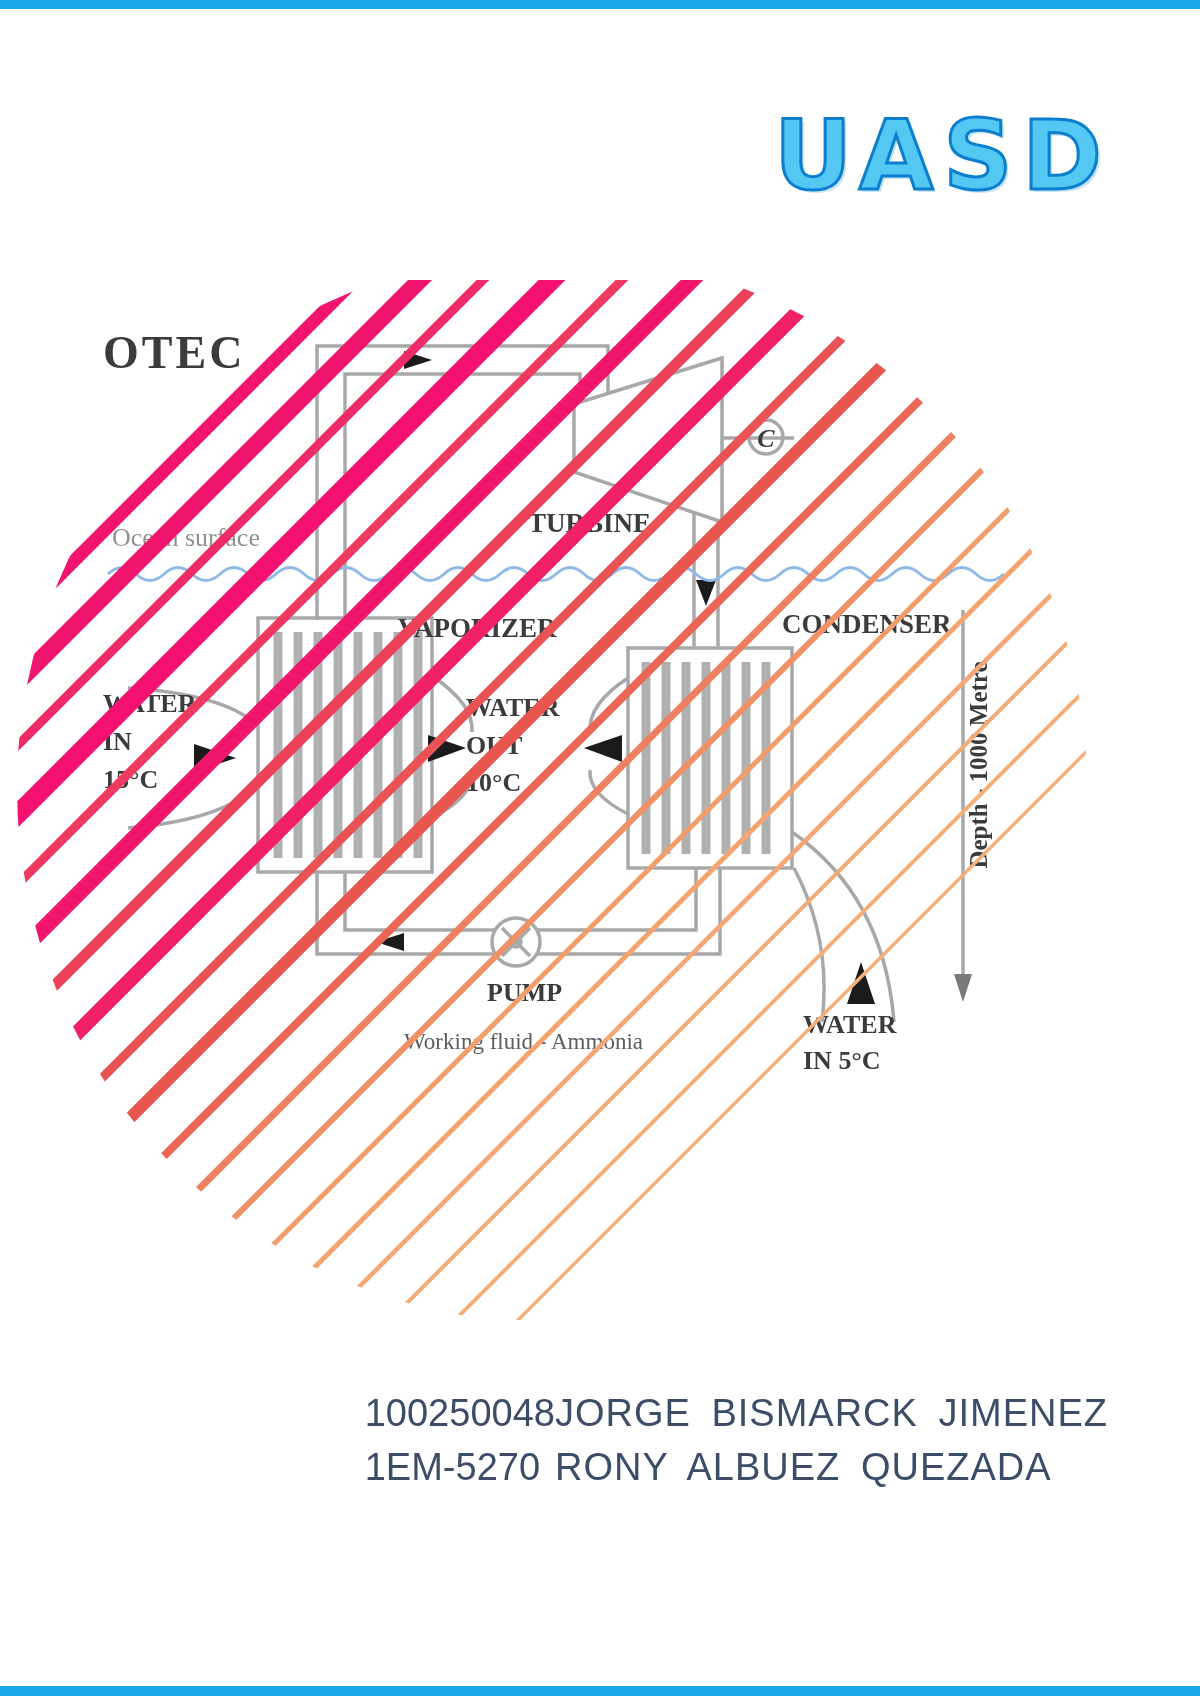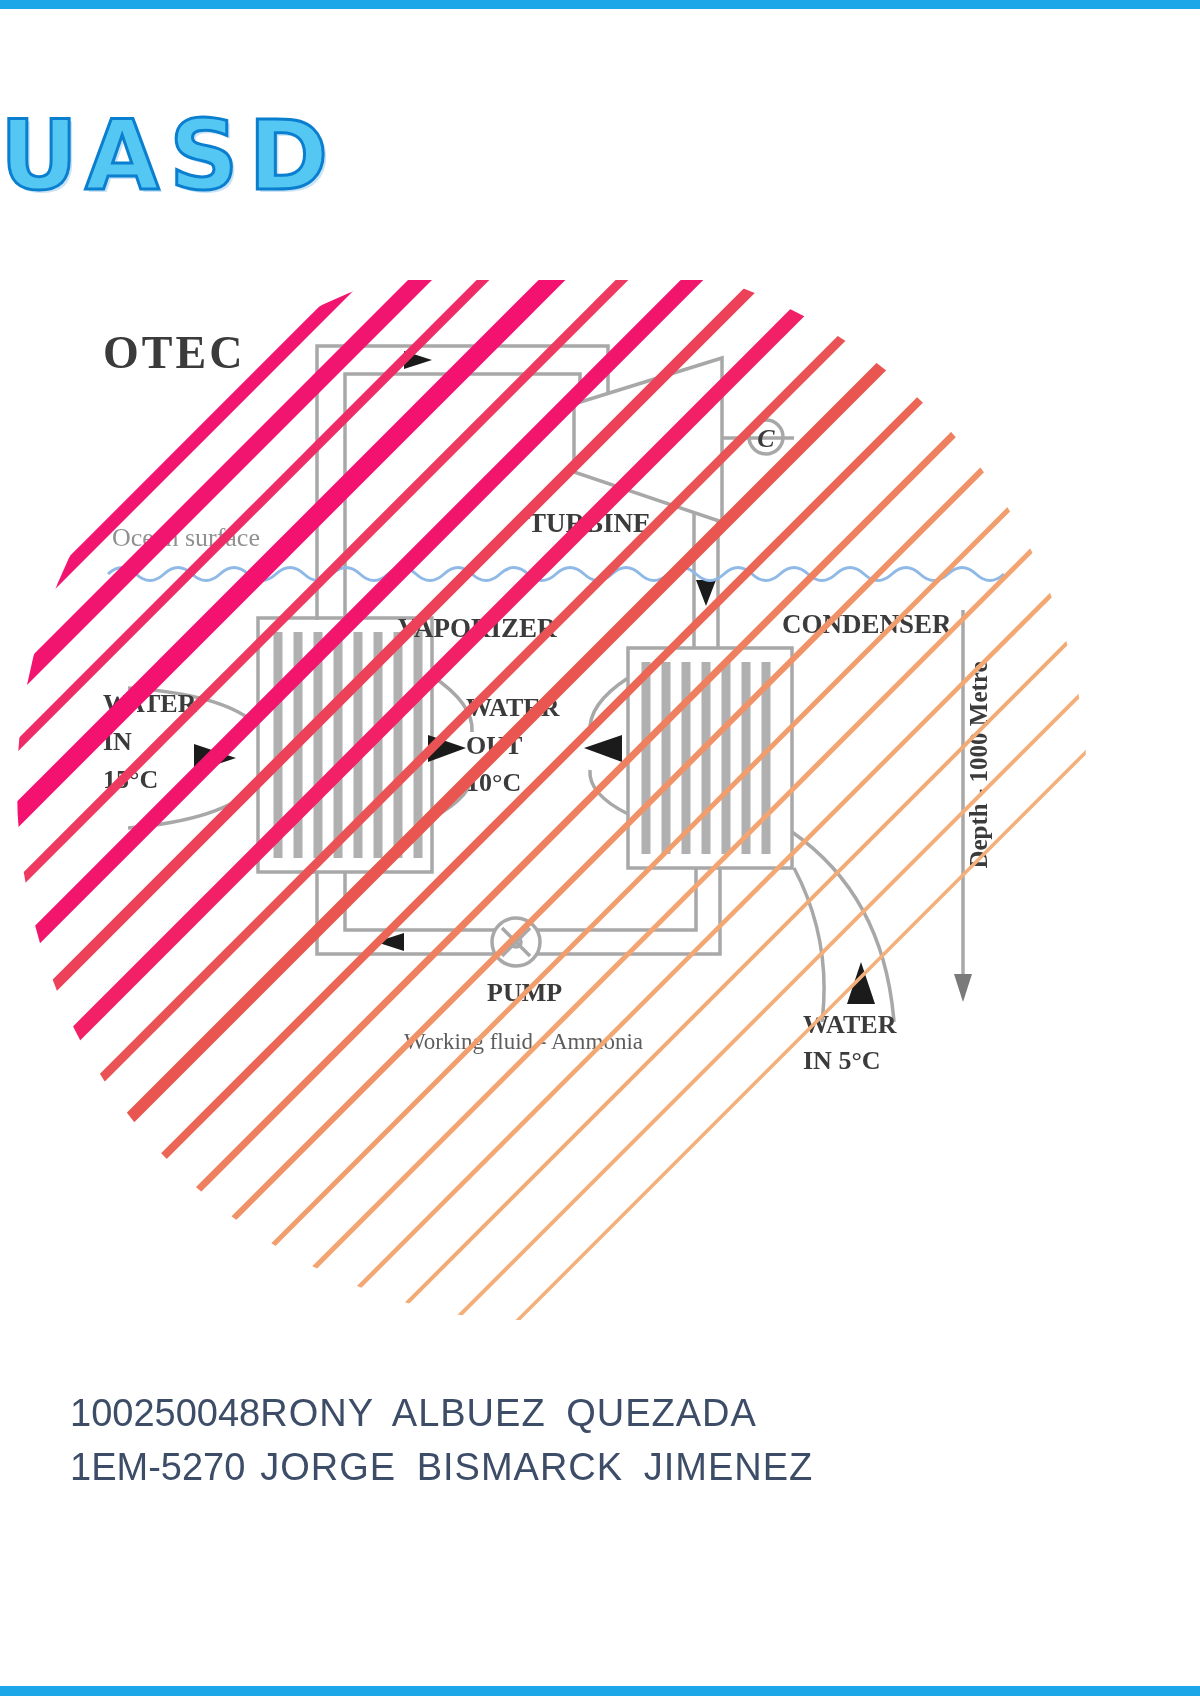--- a/index.html
+++ b/index.html
@@ -1,26 +1,26 @@
 <!DOCTYPE html>
 <html><head>
 <meta charset="utf-8">
 <style>
   html,body{margin:0;padding:0;background:#ffffff;}
   .page{position:relative;width:1200px;height:1696px;background:#ffffff;overflow:hidden;
         font-family:"Liberation Sans", sans-serif;}
   .bar{position:absolute;left:0;right:0;height:9px;}
   .bar-top{top:0;}
   .bar-bottom{bottom:0;height:10px;}
-  .logo{position:absolute;top:100px;left:0;width:1112px;text-align:left;
+  .logo{position:absolute;top:100px;left:0;width:1112px;text-align:right;
         font-family:"DejaVu Sans", sans-serif;font-weight:bold;font-size:96px;letter-spacing:10px;
         color:#55C7F3;-webkit-text-stroke:3px #0A7ECF;
         text-shadow:3px 3px 0 rgba(12,128,210,0.22);}
   .diagram{position:absolute;top:280px;left:0;}
-  .footer{position:absolute;top:1386px;left:70px;right:92px;display:flex;justify-content:flex-start;
+  .footer{position:absolute;top:1386px;left:70px;right:92px;display:flex;justify-content:flex-end;
           font-size:38px;color:#3D4D68;}
   .footer-col div{line-height:54px;white-space:nowrap;}
   .names div{word-spacing:9px;letter-spacing:1px;}
 </style>
 </head>
 <body>
 
 <div class="page">
 
   <div class="bar bar-top" style="background:#1CA7E9;"></div>
@@ -146,20 +146,20 @@
         <line x1="458" y1="1100" x2="1698" y2="-140" stroke="#F4B07C" stroke-width="3.5"></line>
       </g>
   </svg>
 
   <div class="footer">
     <div class="footer-col">
       <div>100250048</div>
       <div>1EM-5270</div>
     </div>
     <div class="footer-col names">
+      <div>JORGE BISMARCK JIMENEZ</div>
       <div>RONY ALBUEZ QUEZADA</div>
-      <div>JORGE BISMARCK JIMENEZ</div>
     </div>
   </div>
 
   <div class="bar bar-bottom" style="background:#1CA7E9;"></div>
 
 </div>
 
 </body></html>

